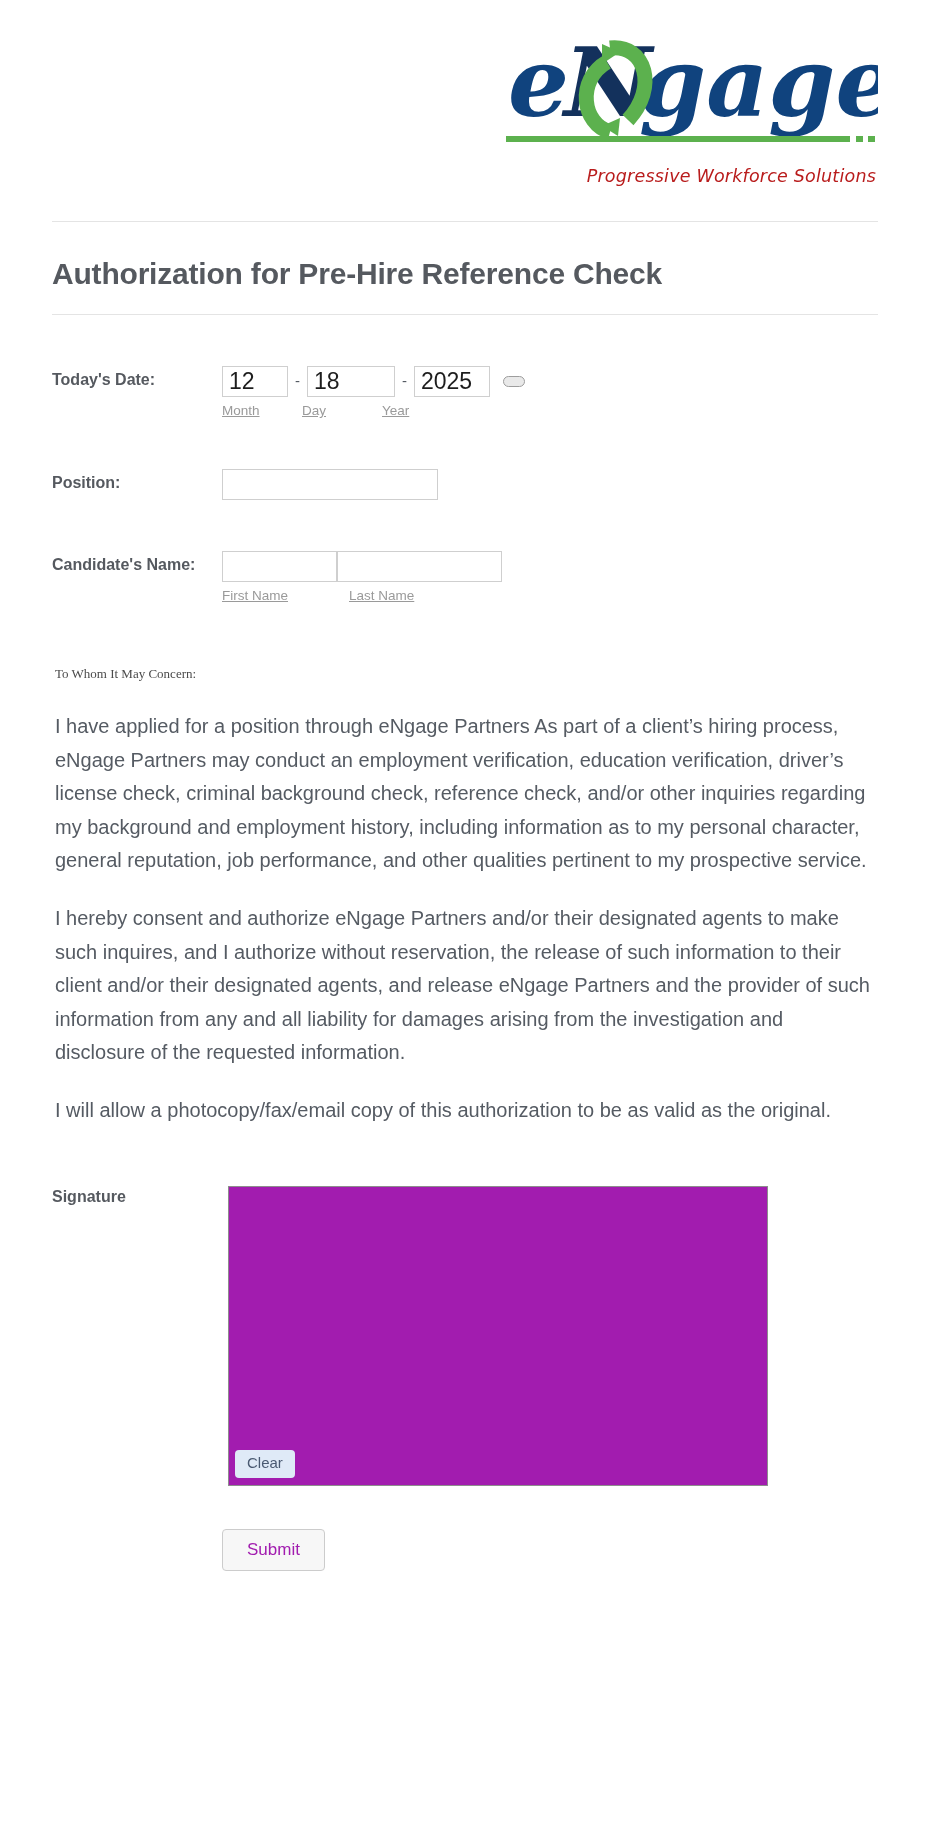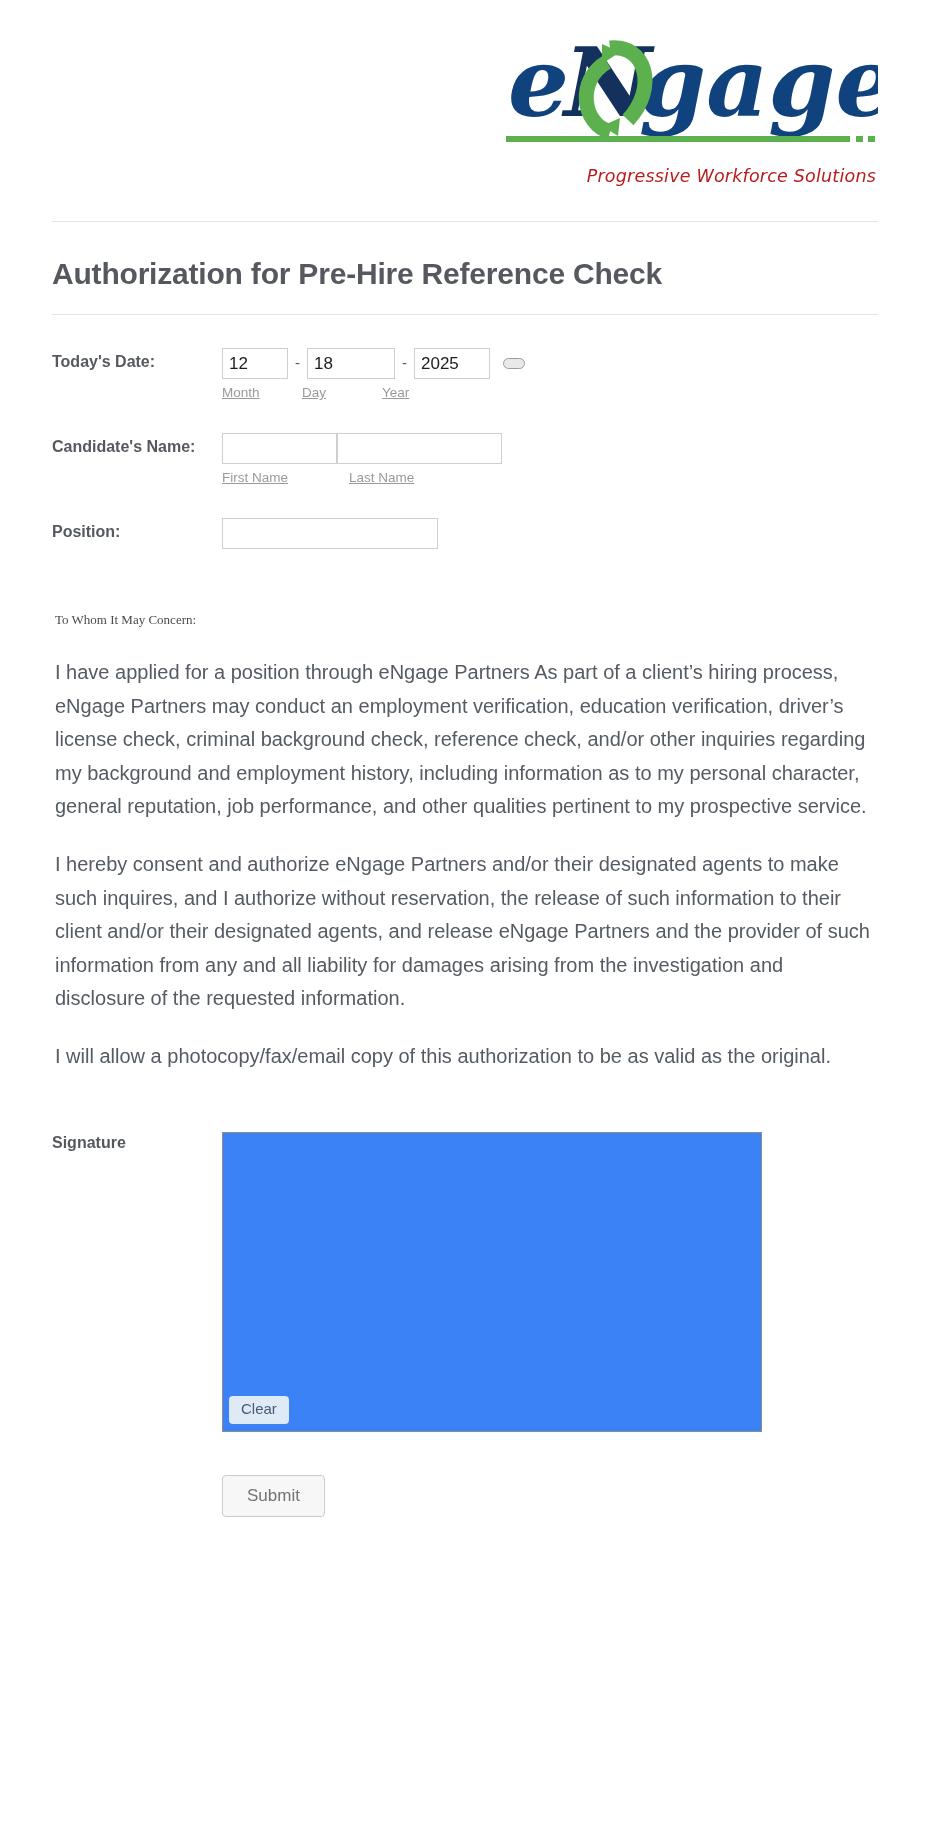--- a/index.html
+++ b/index.html
@@ -99,40 +99,40 @@
     margin: 22px 52px 0 52px;
     border-top: 1px solid #e4e4e4;
   }
 
   
   .form-area { padding: 0 52px; }
 
   .frow {
     display: flex;
     align-items: flex-start;
-    margin-top: 33px;
+    margin-top: 51px;
   }
   .flabel {
     width: 170px;
     flex: 0 0 170px;
     font-size: 16px;
     font-weight: bold;
     color: #55595f;
     line-height: 1.28;
     padding-top: 4px;
   }
   .fcontrols { flex: 1 1 auto; }
 
   .date-line {
     display: flex;
     align-items: center;
   }
   .tinput {
     font-family: "Liberation Sans", sans-serif;
-    font-size: 17px;
+    font-size: 23px;
     color: #1d1d1d;
     border: 1px solid #cfcfcf;
     background: #ffffff;
     height: 31px;
     padding: 2px 6px;
     outline: none;
     border-radius: 0;
   }
   .w-month { width: 66px; }
   .w-day   { width: 88px; }
@@ -213,23 +213,24 @@
     font-size: 16px;
     font-weight: bold;
     color: #55595f;
     padding-top: 2px;
   }
   .sig-pad-wrap { position: relative; }
   .sig-pad {
     width: 540px;
     height: 300px;
     border: 1px solid #8d8d8d;
-    background: #3b82f6;
+    background: #a21caf;
     position: relative;
     cursor: crosshair;
+    margin-left: 6px;
   }
   .clear-btn {
     position: absolute;
     left: 6px;
     bottom: 7px;
     background: #dfeaf7;
     color: #4a5a72;
     border: none;
     font-family: "Liberation Sans", sans-serif;
     font-size: 15px;
@@ -243,21 +244,21 @@
   .submit-row {
     padding: 0 52px;
     margin-top: 43px;
     display: flex;
   }
   .submit-spacer { width: 170px; flex: 0 0 170px; }
   .submit-btn {
     background: #f7f7f7;
     border: 1px solid #cccccc;
     border-radius: 4px;
-    color: #737373;
+    color: #a21caf;
     font-family: "Liberation Sans", sans-serif;
     font-size: 17px;
     padding: 10px 24px;
     cursor: pointer;
   }
   .bottom-pad { height: 60px; }
 </style>
 </head>
 <body>
 
@@ -310,40 +311,40 @@
         </div>
         <div class="sublabels">
           <div class="sublabel sl-month">Month</div>
           <div class="sublabel sl-day">Day</div>
           <div class="sublabel sl-year">Year</div>
         </div>
       </div>
     </div>
 
     <div class="frow">
+      <div class="flabel">Position:</div>
+      <div class="fcontrols">
+        <input class="tinput w-pos" type="text" value="" style="">
+      </div>
+    </div>
+
+    <div class="frow">
       <div class="flabel">Candidate's Name:</div>
       <div class="fcontrols">
         <div class="name-line">
           <input class="tinput n-first" type="text" value="" style="">
           <input class="tinput n-last" type="text" value="" style="">
         </div>
         <div class="name-sub">
           <div class="sublabel sl-first">First Name</div>
           <div class="sublabel">Last Name</div>
         </div>
       </div>
     </div>
 
-    <div class="frow">
-      <div class="flabel">Position:</div>
-      <div class="fcontrols">
-        <input class="tinput w-pos" type="text" value="" style="">
-      </div>
-    </div>
-
   </div>
 
   <div class="body-copy">
     <p class="salutation">To Whom It May Concern:</p>
     <p class="para">I have applied for a position through eNgage Partners As part of a client’s hiring process, eNgage Partners may conduct an employment verification, education verification, driver’s license check, criminal background check, reference check, and/or other inquiries regarding my background and employment history, including information as to my personal character, general reputation, job performance, and other qualities pertinent to my prospective service.</p>
     <p class="para">I hereby consent and authorize eNgage Partners and/or their designated agents to make such inquires, and I authorize without reservation, the release of such information to their client and/or their designated agents, and release eNgage Partners and the provider of such information from any and all liability for damages arising from the investigation and disclosure of the requested information.</p>
     <p class="para">I will allow a photocopy/fax/email copy of this authorization to be as valid as the original.</p>
   </div>
 
   <div class="sig-row">

